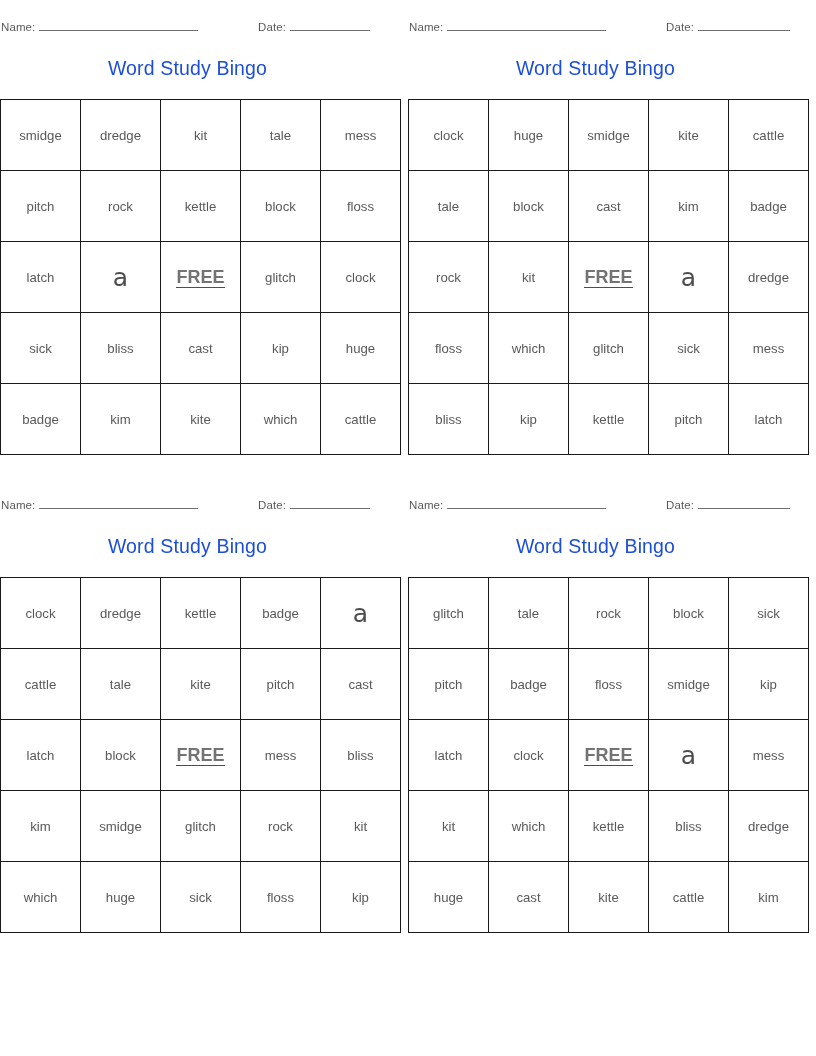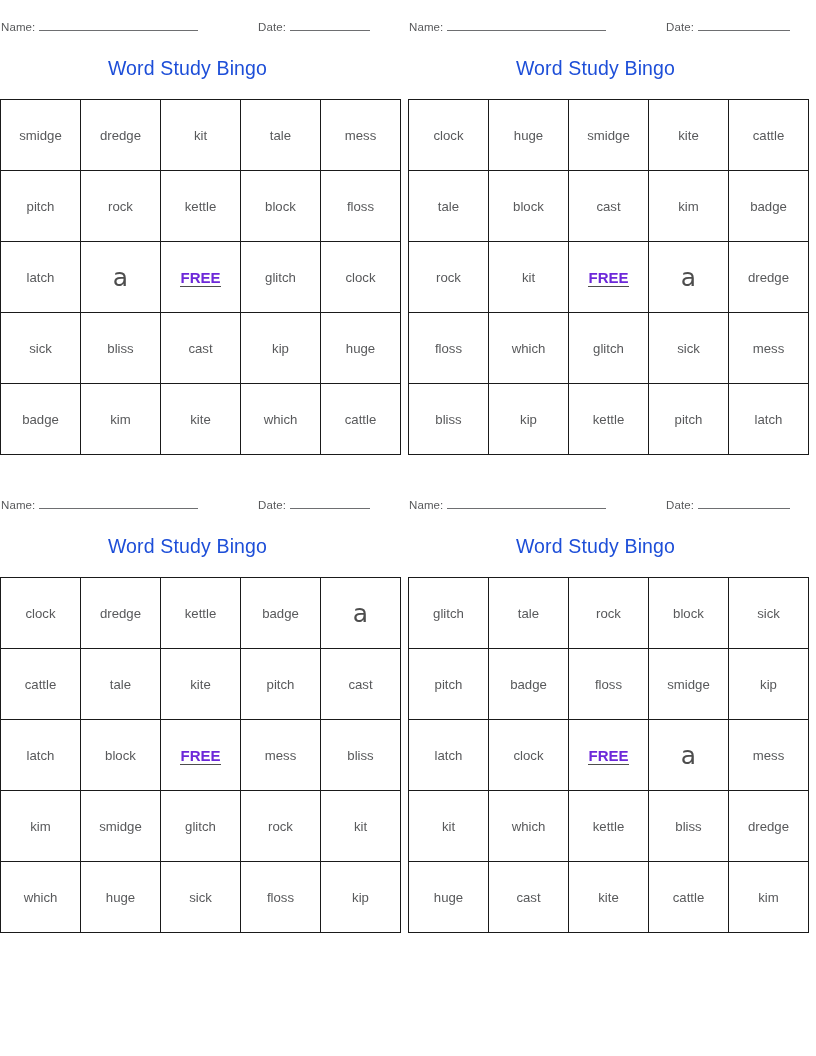--- a/index.html
+++ b/index.html
@@ -107,22 +107,22 @@
     vertical-align: middle;
     font-size: 13.2px;
     color: #58595b;
     padding: 0 2px;
     overflow: hidden;
     white-space: nowrap;
   }
   
   .bingo td.free {
     font-weight: bold;
-    color: #6d28d9;
-    font-size: 15px;
+    color: #737373;
+    font-size: 18px;
   }
   .bingo td.free span {
     border-bottom: 1.4px solid #4d4d4d;
     padding-bottom: 0px;
   }
   
   .bingo td.glyph {
     font-size: 25px;
     color: #4d4d4d;
     font-family: "DejaVu Sans", sans-serif;

